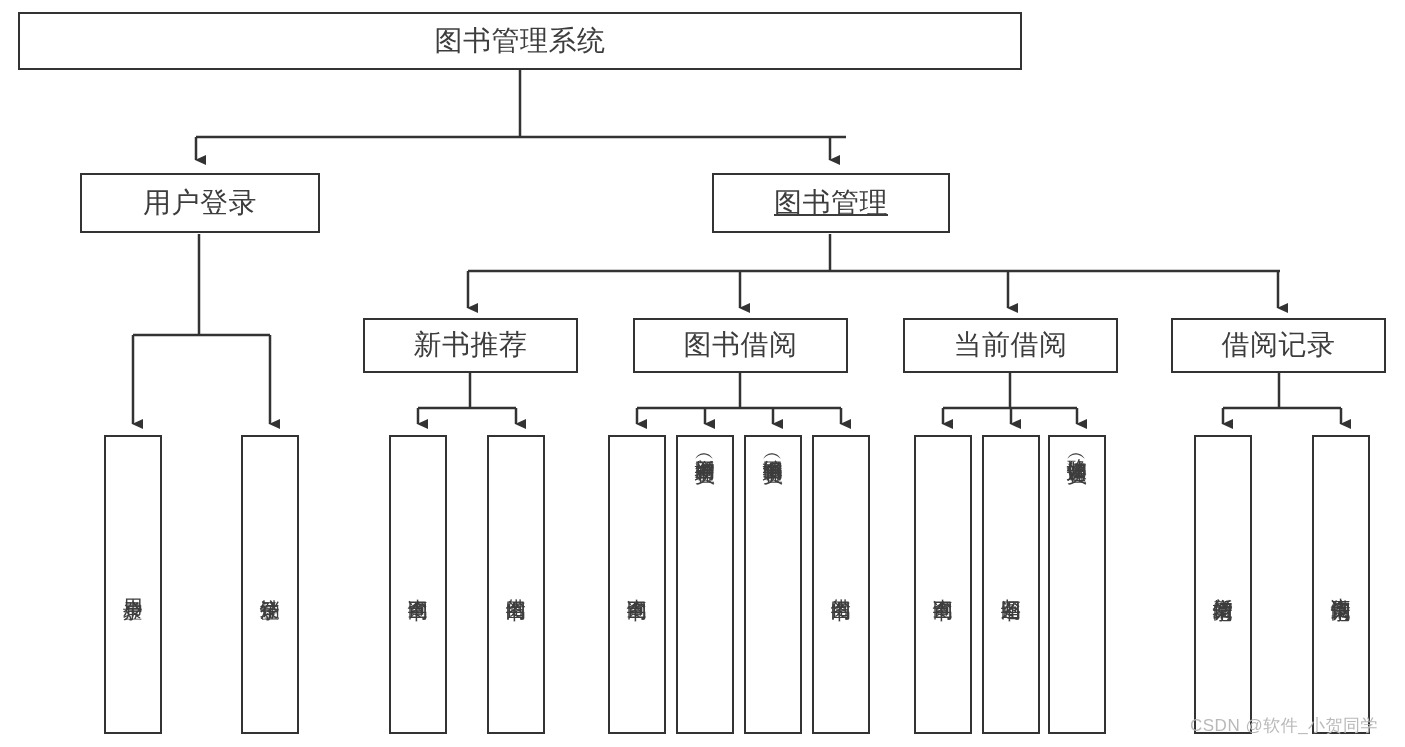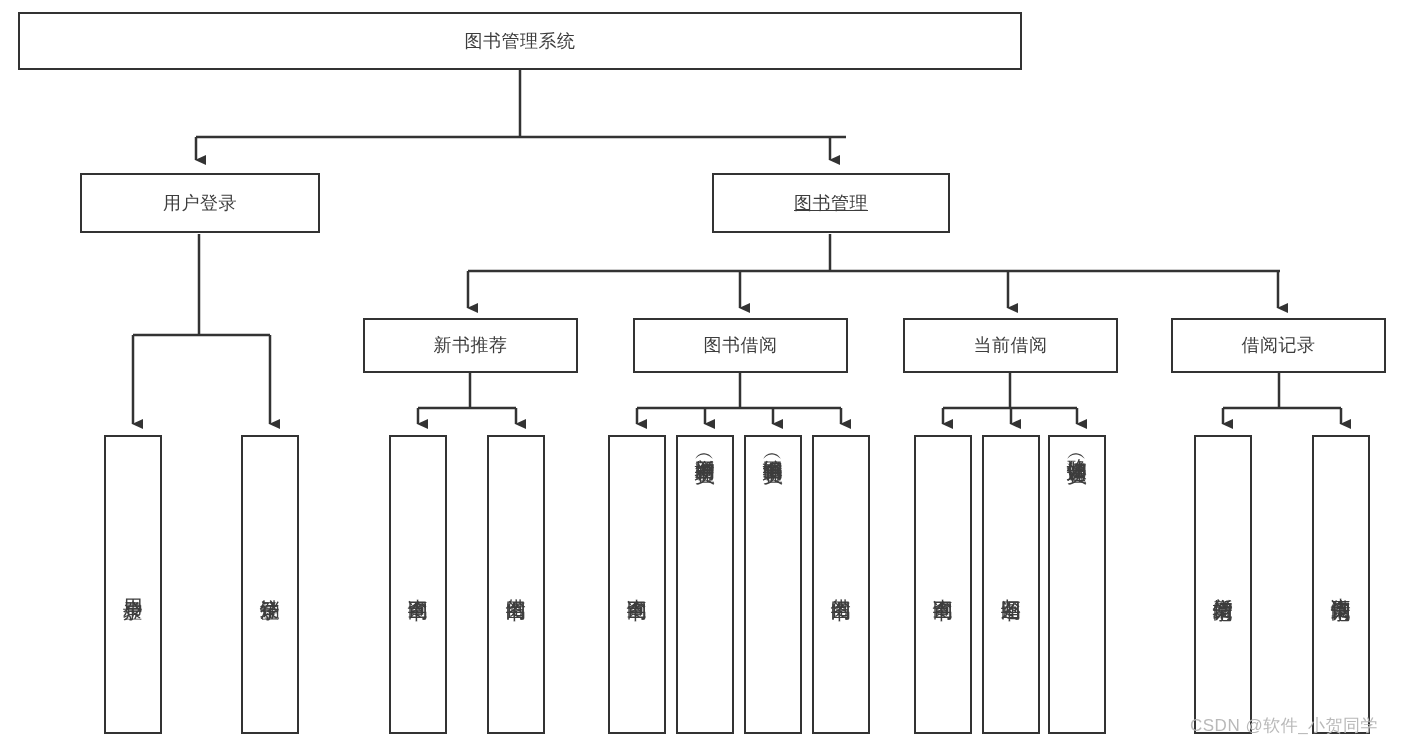--- a/index.html
+++ b/index.html
@@ -31,21 +31,21 @@
     box-sizing: border-box;
     background: #ffffff;
     border: 2.5px solid #333333;
     display: flex;
     align-items: center;
     justify-content: center;
     color: #3c3c3c;
     z-index: 2;
   }
   .node-label {
-    font-size: 18px;
+    font-size: 28px;
     line-height: 1.15;
     letter-spacing: 0.5px;
     white-space: nowrap;
     color: #3d3d3d;
   }
   .node.leaf {
     align-items: flex-start;
     justify-content: center;
     padding-top: 6px;
   }

